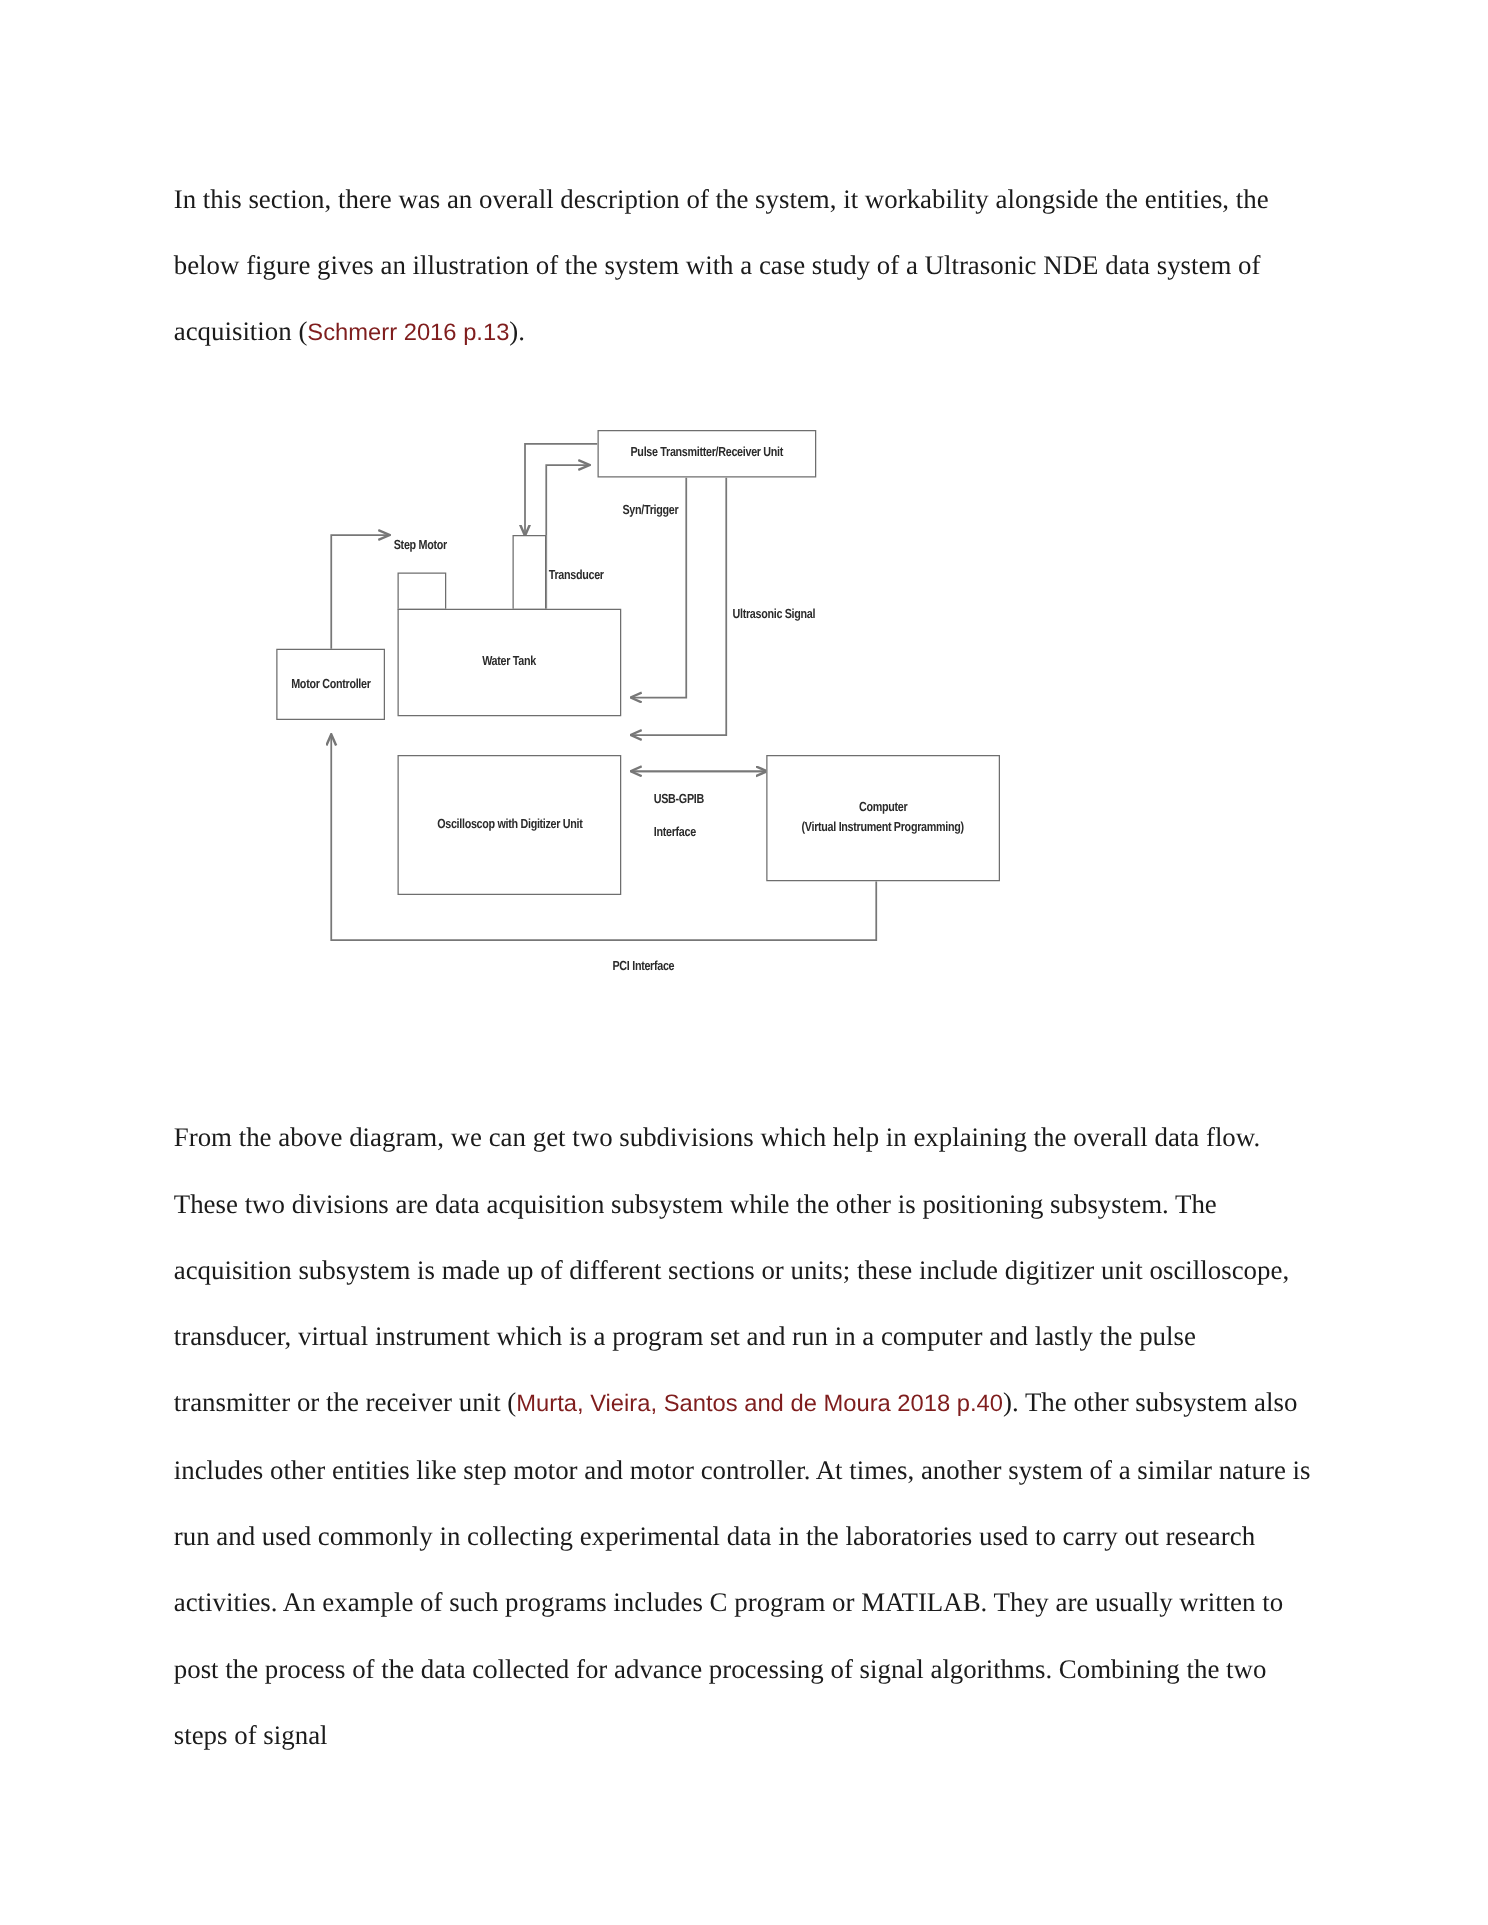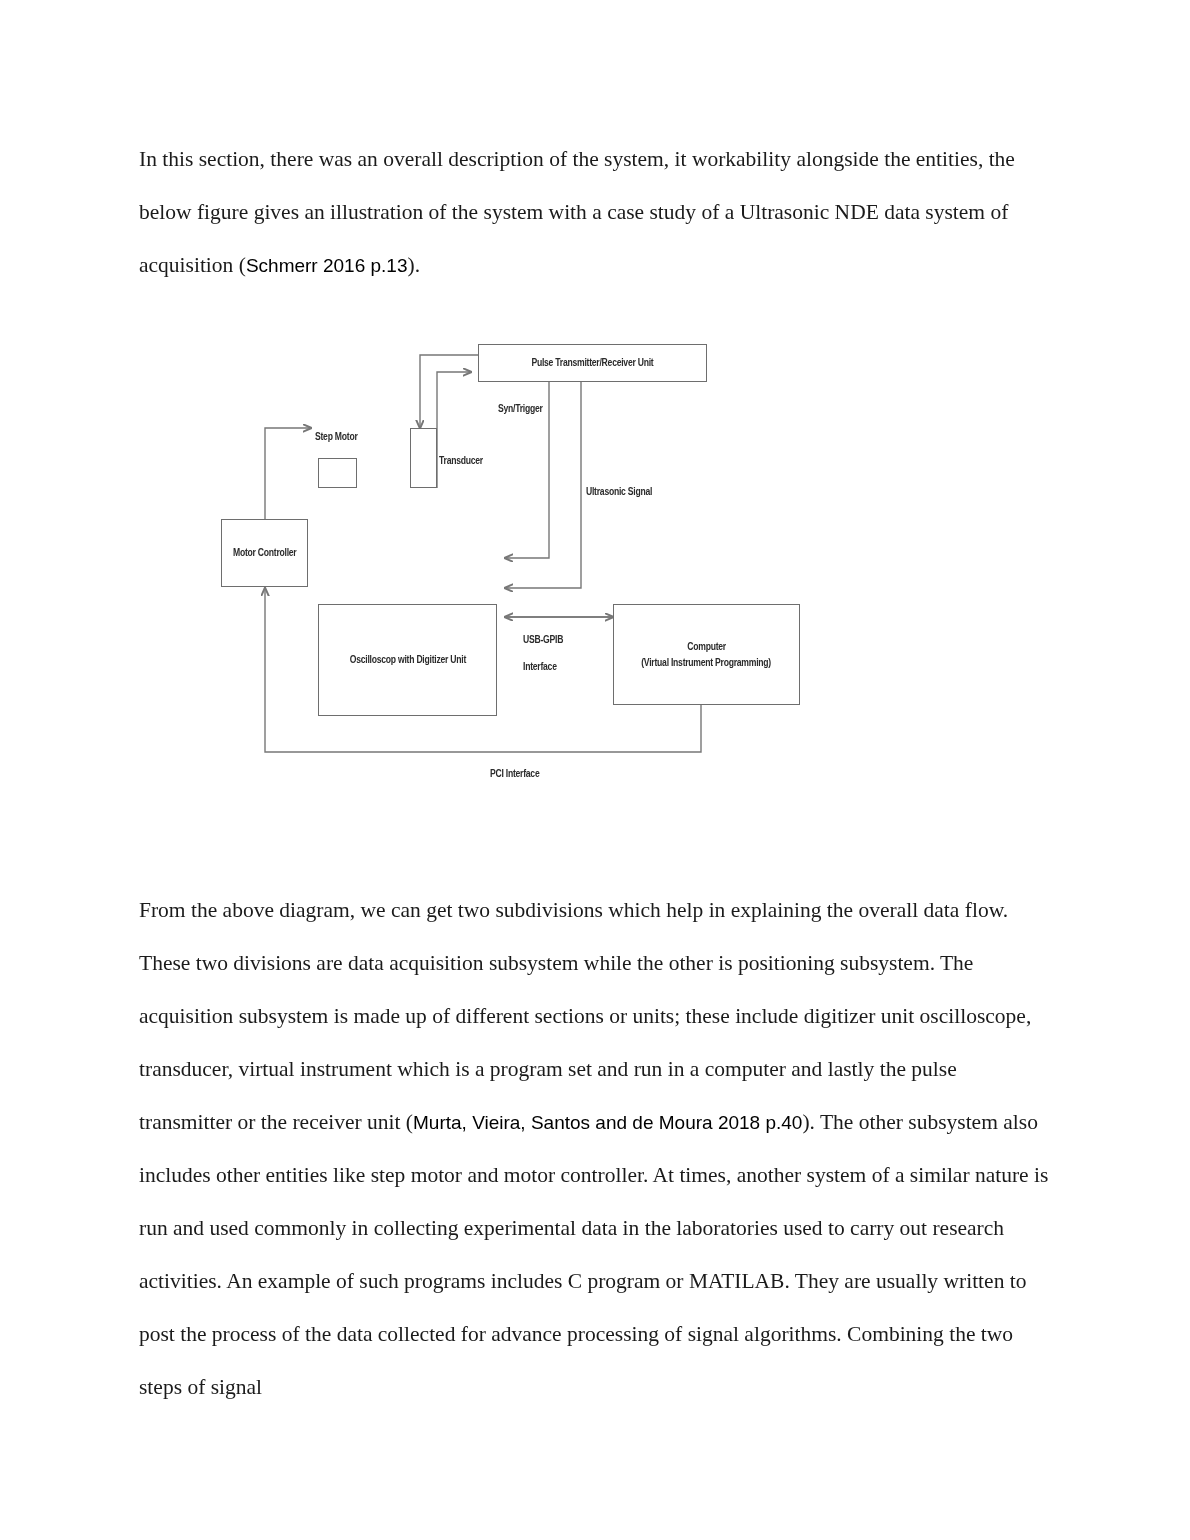--- a/index.html
+++ b/index.html
@@ -35,21 +35,21 @@
     font-family: "Liberation Serif", serif;
     font-size: 21.5px;
     line-height: 53px;
     color: #1b1b1b;
     text-align: left;
   }
 
   .cite {
     font-family: "Liberation Sans", sans-serif;
     font-size: 19px;
-    color: #000000;
+    color: #7f1d1d;
     margin-top: 24px;
   }
 
   
   .figure-wrap {
     position: absolute;
     left: 139px;
     top: 300px;
     width: 912px;
     height: 560px;
@@ -151,30 +151,33 @@
         <polyline points="442,82 442,288 366,288" marker-end="url(#arr)"></polyline>
 
         <line x1="366" y1="317" x2="474" y2="317" marker-end="url(#arr)"></line>
         <line x1="474" y1="317" x2="366" y2="317" marker-end="url(#arr)"></line>
 
         <polyline points="126,245 126,128 172,128" marker-end="url(#arr)"></polyline>
 
         <polyline points="562,405 562,452 126,452 126,288" marker-end="url(#arr)"></polyline>
       </svg>
 
-      <div class="dbox" style="left:339px; top:44px; width:229px; height:38px;">
+      <div class="dbox" style="left:339px; top:44px; width:175px; height:38px;">
         <span class="blabel">Pulse Transmitter/Receiver Unit</span>
       </div>
 
       <div class="dbox" style="left:271px; top:128px; width:27px; height:60px;"></div>
 
       <div class="dbox" style="left:179px; top:158px; width:39px; height:30px;"></div>
 
-
-      <div class="dbox" style="left:82px; top:219px; width:87px; height:68px;">
+      <div class="dbox" style="left:179px; top:187px; width:179px; height:86px;">
+        <span class="blabel">Water Tank</span>
+      </div>
+
+      <div class="dbox" style="left:82px; top:219px; width:87px; height:57px;">
         <span class="blabel">Motor Controller</span>
       </div>
 
       <div class="dbox" style="left:474px; top:304px; width:187px; height:101px; flex-direction:column;">
         <span class="blabel">Computer</span>
         <span class="blabel">(Virtual  Instrument  Programming)</span>
       </div>
 
       <div class="dbox" style="left:179px; top:304px; width:179px; height:112px;">
         <span class="blabel">Oscilloscop with Digitizer Unit</span>

